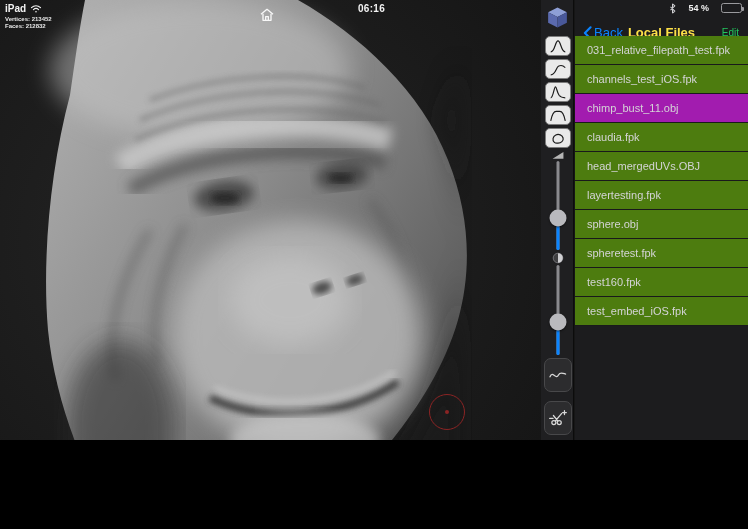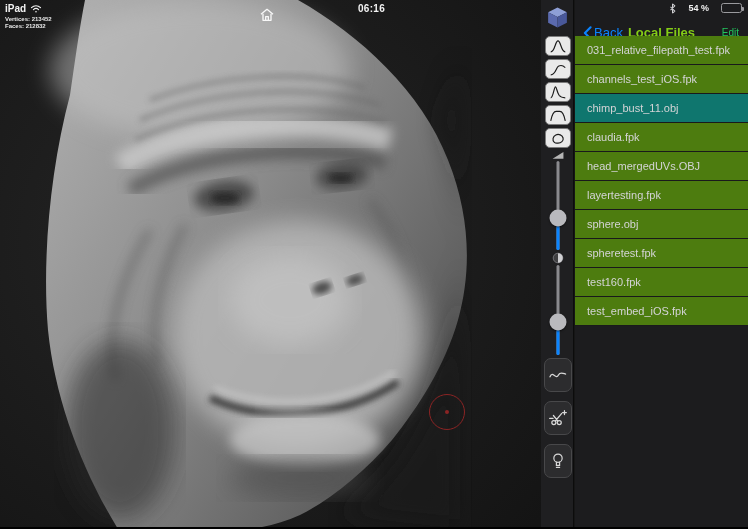--- a/index.html
+++ b/index.html
@@ -1,18 +1,18 @@
 <!DOCTYPE html>
 <html><head>
 <meta charset="utf-8">
 <style>
   * { margin:0; padding:0; box-sizing:border-box; }
   html,body { background:#000; }
   body { font-family:"Liberation Sans","DejaVu Sans",sans-serif; -webkit-font-smoothing:antialiased; }
-  .app { position:relative; width:748px; height:527px; overflow:hidden; background:#161616; }
+  .app { position:relative; width:748px; height:440px; overflow:hidden; background:#161616; }
 
   
   .viewport { position:absolute; left:0; top:0; width:541px; height:529px; overflow:hidden; }
   .viewport svg { display:block; }
 
   .hud-left { position:absolute; left:5px; top:3px; color:#f2f2f2; }
   .hud-device { font-size:10px; font-weight:bold; display:flex; align-items:center; gap:4px; }
   .hud-stats { margin-top:2px; font-size:6px; line-height:7px; color:#e8e8e8; font-weight:bold; }
   .hud-time { position:absolute; left:358px; top:3px; font-size:10px; font-weight:bold; color:#f2f2f2; letter-spacing:.3px; }
   .home-btn { position:absolute; left:259px; top:7px; width:16px; height:16px; color:#fdfdfd; opacity:.95; }
@@ -38,25 +38,25 @@
   .tool-btn svg { stroke:currentColor; fill:none; stroke-width:1.5; stroke-linecap:round; }
 
   
   .panel { position:absolute; left:575px; top:0; width:173px; height:529px; background:#1c1c1e; }
   .panel-statusbar { position:absolute; right:6px; top:2px; height:12px; display:flex; align-items:center; gap:12px; color:#f2f2f2; font-size:9px; font-weight:bold; }
   .battery { position:relative; width:21px; height:10px; border:1px solid #9a9a9e; border-radius:2.5px; padding:1px; }
   .battery::after { content:""; position:absolute; right:-3px; top:3px; width:2px; height:4px; background:#9a9a9e; border-radius:0 1px 1px 0; }
   .battery .battery-fill { height:100%; background:#fdfdfd; border-radius:1px; }
   .navbar { position:absolute; left:0; top:21px; width:100%; height:23px; display:flex; align-items:center; }
   .back-btn { display:flex; align-items:center; gap:2px; color:#0a84ff; font-size:13px; background:none; border:none; padding:0 0 0 8px; cursor:pointer; }
-  .nav-title { position:absolute; left:0; right:0; text-align:center; color:#84cc16; font-size:13px; font-weight:bold; pointer-events:none; }
+  .nav-title { position:absolute; left:0; right:0; text-align:center; color:#fde047; font-size:13px; font-weight:bold; pointer-events:none; }
   .edit-btn { margin-left:auto; color:#22c55e; font-size:10px; background:none; border:none; padding:0 9px 0 0; cursor:pointer; }
   .file-list { position:absolute; left:0; top:36px; width:100%; }
   .file-row { height:29px; display:flex; align-items:center; padding-left:12px; background:#4d7c0f; border-bottom:1px solid #19191b; color:#d4d4d6; font-size:11px; cursor:pointer; white-space:nowrap; overflow:hidden; }
-  .file-row.selected { background:#0f766e; }
+  .file-row.selected { background:#a21caf; }
 </style>
 </head>
 <body>
 
 <div class="app">
 
   <div class="viewport">
     <svg width="541" height="529" viewBox="0 0 541 529">
       <defs>
         <radialGradient id="bg" cx="40%" cy="45%" r="80%">

